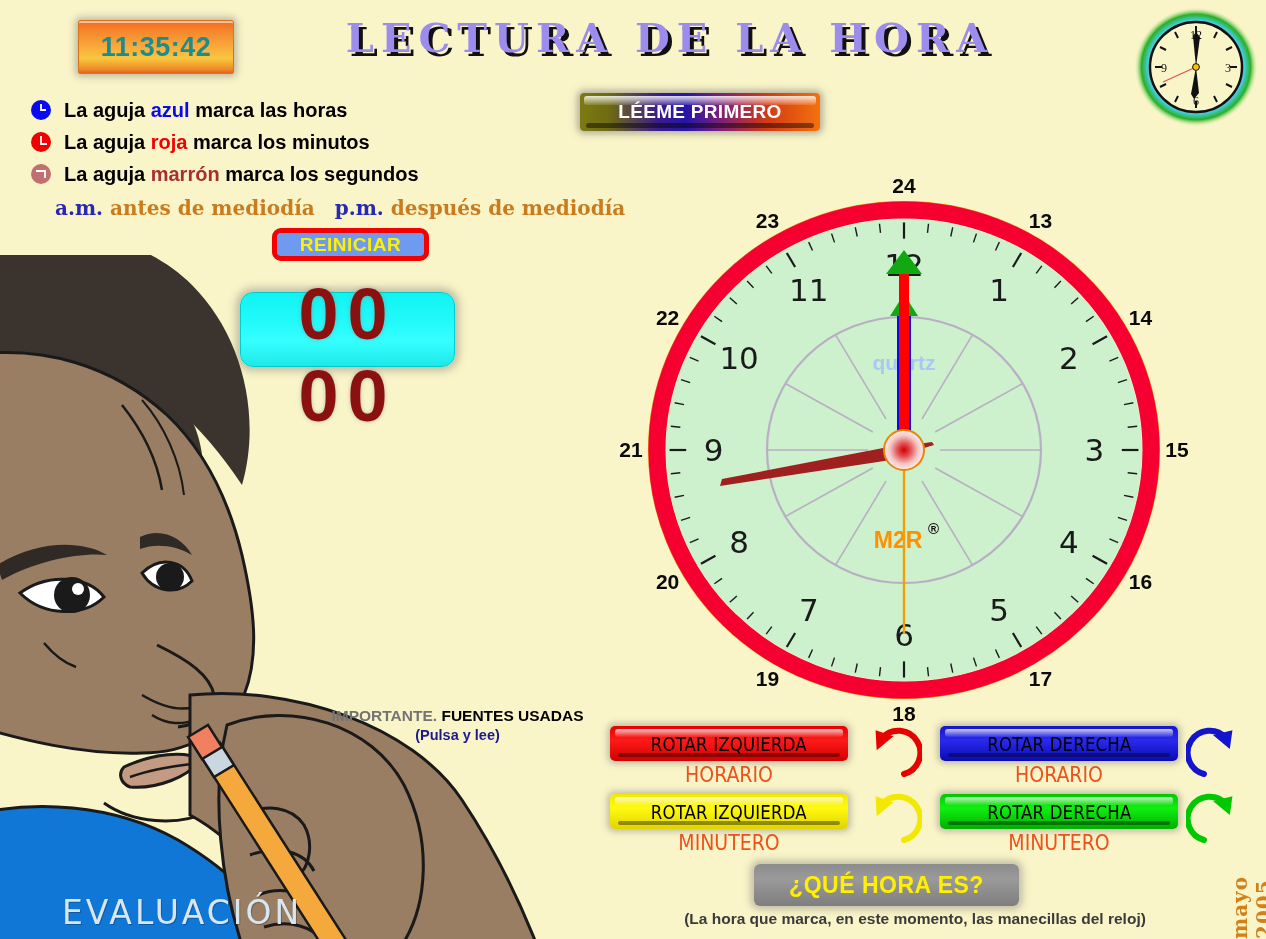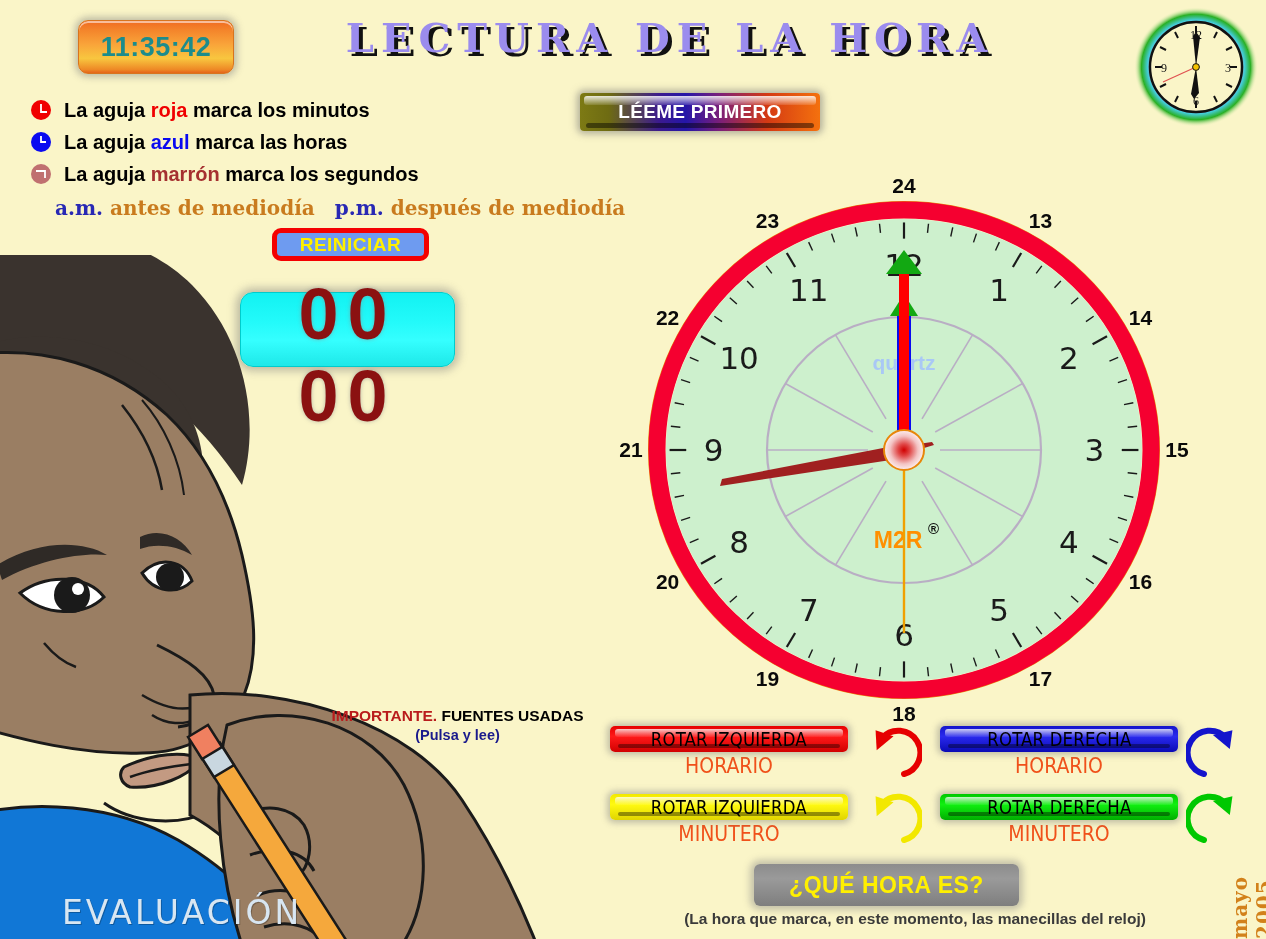--- a/index.html
+++ b/index.html
@@ -8,21 +8,21 @@
     width: 1266px; height: 939px;
     position: relative; overflow: hidden;
     font-family: "Liberation Sans", sans-serif;
     background: #FAF5C8;
   }
 
   
   #digital-clock {
     position: absolute; left: 78px; top: 20px;
     width: 156px; height: 54px;
-    border-radius: 10px;
+    border-radius: 2px;
     background: linear-gradient(180deg,#F06B20 0%,#F4852B 18%,#F9A43A 45%,#F8C63F 72%,#EE8A26 93%,#E4651A 100%);
     box-shadow: 0 0 7px 3px rgba(120,120,120,.45), inset 0 2px 0 rgba(255,255,255,.55);
     display: flex; align-items: center; justify-content: center;
     border: 1px solid #d8741e;
   }
   #digital-clock .t {
     font-size: 27px; font-weight: bold; letter-spacing: .5px;
     color: #1C8C8C; font-family: "Liberation Sans", sans-serif;
   }
 
@@ -118,28 +118,28 @@
     font-size:33px; letter-spacing:3px; font-weight:normal;
     color:#D8E6F2; font-family:"DejaVu Sans", sans-serif;
     text-shadow: 1px 1px 0 rgba(0,0,0,.25);
   }
 
   
   #fuentes-note {
     position:absolute; left:300px; top:707px; width:315px; text-align:center;
   }
   #fuentes-note .l1 { font-size:15.5px; font-weight:bold; color:#000; }
-  #fuentes-note .l1 .em { color:#b91c1c; }
+  #fuentes-note .l1 .em { color:#737373; }
   #fuentes-note .l2 { font-size:14.5px; font-weight:bold; color:#1A1A8C; margin-top:2px; }
 
   
   #rotate-controls { position:absolute; left:610px; top:726px; width:600px; }
   .rot-cell { position:absolute; }
   .rot-btn {
-    width:238px; height:26px; border-radius:5px; position:relative; overflow:hidden;
+    width:238px; height:35px; border-radius:5px; position:relative; overflow:hidden;
     box-shadow: 0 0 6px 3px rgba(120,120,120,.42);
     display:flex; align-items:center; justify-content:center;
   }
   .rot-btn::before {
     content:""; position:absolute; left:5px; right:5px; top:3px; height:8px;
     background: linear-gradient(180deg,rgba(255,255,255,.78),rgba(255,255,255,.06));
     border-radius:3px;
   }
   .rot-btn::after {
     content:""; position:absolute; left:8px; right:8px; bottom:4px; height:4px;
@@ -230,35 +230,35 @@
   <path d="M63 61 L58 88 L61 93 L66 87 Z" fill="#111"></path>
   <line x1="63" y1="61" x2="30" y2="76" stroke="#E05050" stroke-width="1.2"></line>
   <circle cx="63" cy="61" r="3.4" fill="#F5C400" stroke="#111" stroke-width="1"></circle>
 </svg>
 
 <div id="legend">
 
   <div class="legend-row">
     <span class="bullet">
       <svg viewBox="0 0 22 22" width="22" height="22">
+        <circle cx="11" cy="11" r="10" fill="#0A0AF0"></circle>
+        <path d="M11 5 L11 11 L16 11" stroke="#fff" stroke-width="1.8" fill="none"></path>
+      </svg>
+    </span>
+    <span class="txt">La aguja <span class="c-azul">azul</span> marca las horas</span>
+  </div>
+
+  <div class="legend-row">
+    <span class="bullet">
+      <svg viewBox="0 0 22 22" width="22" height="22">
         <circle cx="11" cy="11" r="10" fill="#F00000"></circle>
         <path d="M11 5 L11 13 L17 13" stroke="#fff" stroke-width="1.8" fill="none"></path>
       </svg>
     </span>
     <span class="txt">La aguja <span class="c-roja">roja</span> marca los minutos</span>
-  </div>
-
-  <div class="legend-row">
-    <span class="bullet">
-      <svg viewBox="0 0 22 22" width="22" height="22">
-        <circle cx="11" cy="11" r="10" fill="#0A0AF0"></circle>
-        <path d="M11 5 L11 11 L16 11" stroke="#fff" stroke-width="1.8" fill="none"></path>
-      </svg>
-    </span>
-    <span class="txt">La aguja <span class="c-azul">azul</span> marca las horas</span>
   </div>
 
   <div class="legend-row">
     <span class="bullet">
       <svg viewBox="0 0 22 22" width="22" height="22">
         <circle cx="11" cy="11" r="10" fill="#C07070"></circle>
         <path d="M6 8 L15 8 L15 15" stroke="#fff" stroke-width="1.8" fill="none"></path>
       </svg>
     </span>
     <span class="txt">La aguja <span class="c-marron">marrón</span> marca los segundos</span>

